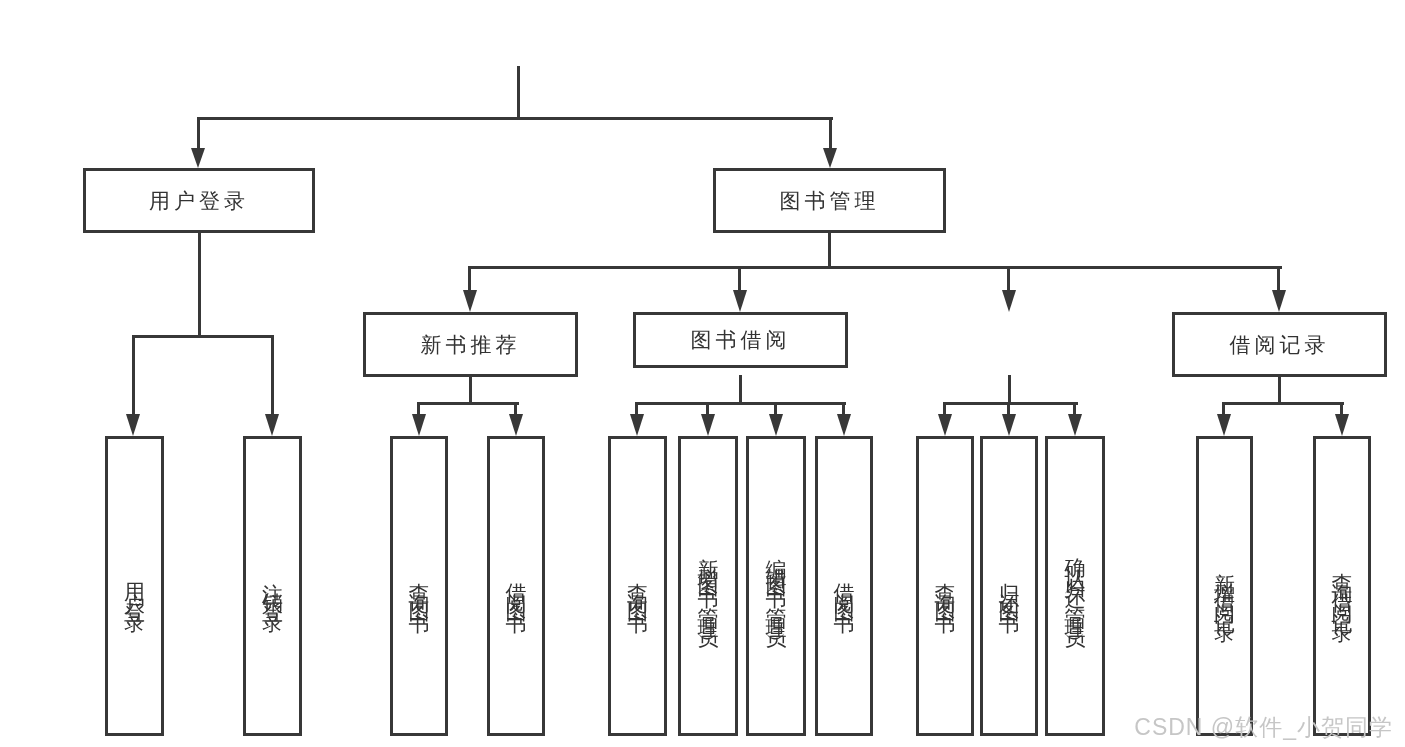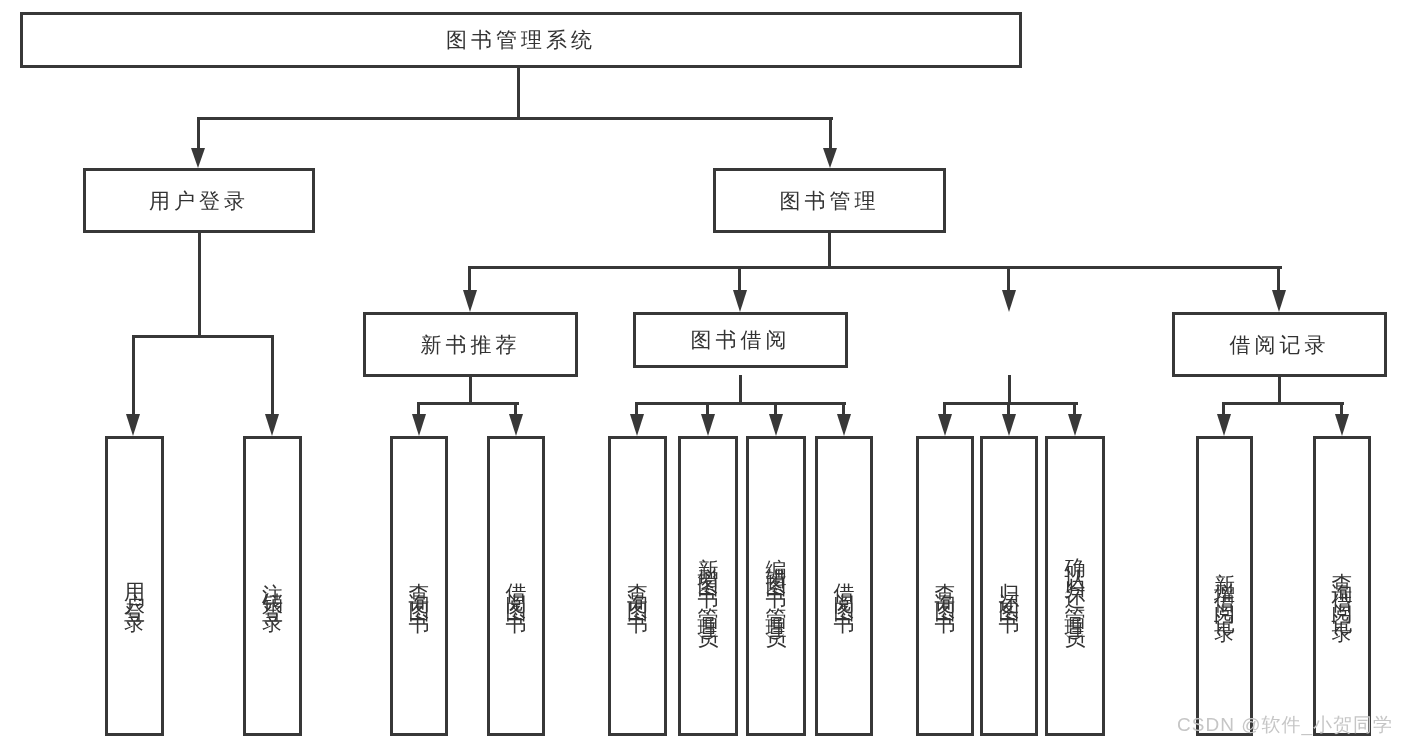--- a/index.html
+++ b/index.html
@@ -34,34 +34,31 @@
     position:absolute;width:0;height:0;
     border-left:7px solid transparent;
     border-right:7px solid transparent;
     border-top:22px solid #383838;
   }
   .arr.sm{border-top-width:20px;}
   .wm{
     position:absolute;
     top:712px;right:12px;
     color:#c6c6c6;
-    font-size:19px;
+    font-size:23px;
     letter-spacing:1px;
     z-index:5;
     white-space:nowrap;
   }
 </style>
 </head>
 <body>
 
 <div id="canvas">
 
-  <div class="box" style="left:20px;top:12px;width:1002px;height:56px;">
-    <span class="lbl">图书管理系统</span>
-  </div>
 
   <div class="vl" style="left:517px;top:66px;height:54px;"></div>
   <div class="hl" style="left:197px;top:117px;width:636px;"></div>
   <div class="vl" style="left:197px;top:117px;height:33px;"></div>
   <div class="arr sm" style="left:191px;top:148px;"></div>
   <div class="vl" style="left:829px;top:117px;height:33px;"></div>
   <div class="arr sm" style="left:823px;top:148px;"></div>
 
   <div class="box" style="left:83px;top:168px;width:232px;height:65px;">
     <span class="lbl">用户登录</span>

